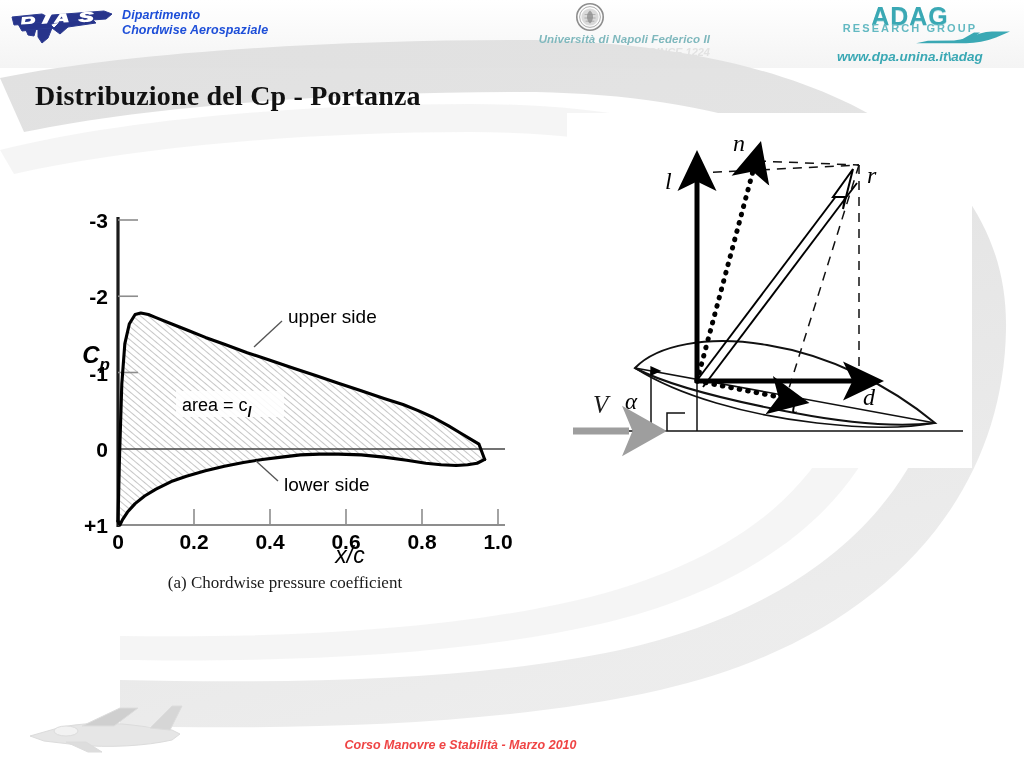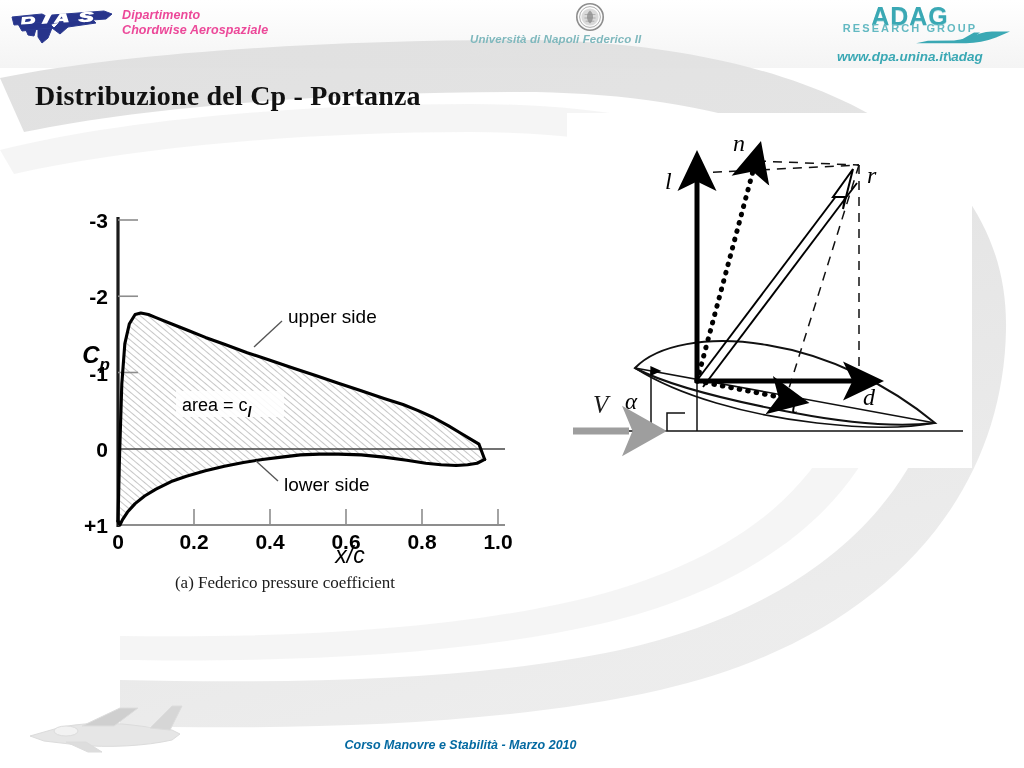--- a/index.html
+++ b/index.html
@@ -12,23 +12,23 @@
   #slide{position:absolute;inset:0;width:1024px;height:768px;overflow:hidden;}
 
   
   .bg-layer{position:absolute;inset:0;pointer-events:none;}
 
   
   .hdr{position:absolute;top:0;left:0;width:1024px;height:72px;}
 
   .dias-logo{position:absolute;left:8px;top:4px;width:108px;height:42px;}
   .dias-text{position:absolute;left:122px;top:8px;font-style:italic;font-weight:bold;
-    font-size:12.5px;line-height:15px;color:#ec4899;letter-spacing:.1px;}
-
-  .unina-wrap{position:absolute;left:470px;top:2px;width:240px;text-align:left;}
+    font-size:12.5px;line-height:15px;color:#1d4ed8;letter-spacing:.1px;}
+
+  .unina-wrap{position:absolute;left:470px;top:2px;width:240px;text-align:right;}
   .unina-seal{width:30px;height:30px;margin:0 auto;display:block;}
   .unina-text{font-style:italic;font-weight:bold;font-size:11.5px;color:#7fb8bd;
     margin-top:1px;letter-spacing:.1px;white-space:nowrap;}
   .unina-ghost{font-style:italic;font-weight:bold;font-size:11px;color:#e2e2e2;margin-top:1px;}
 
   .adag-wrap{position:absolute;right:14px;top:4px;width:200px;text-align:center;}
   .adag-main{font-weight:bold;font-size:25px;color:#3aa8b4;letter-spacing:1px;line-height:24px;
     text-shadow:0 1px 0 #bfe2e6;}
   .adag-sub{font-weight:bold;font-size:11px;color:#63b9c2;letter-spacing:2.1px;
     margin-top:-5px;line-height:10px;}
@@ -44,21 +44,21 @@
   .cp-fig{position:absolute;left:50px;top:195px;width:490px;height:430px;}
   .cp-caption{position:absolute;left:0px;top:378px;width:470px;text-align:center;
     font-family:"Liberation Serif",serif;font-size:17px;color:#1b1b1b;}
 
   
   .force-panel{position:absolute;left:567px;top:113px;width:405px;height:355px;
     background:#ffffff;}
 
   
   .footer{position:absolute;left:0;top:738px;width:921px;text-align:center;
-    font-style:italic;font-weight:bold;font-size:12.5px;color:#0369a1;}
+    font-style:italic;font-weight:bold;font-size:12.5px;color:#ef4444;}
   .plane-wm{position:absolute;left:22px;top:700px;width:175px;height:60px;}
 </style>
 </head>
 <body>
 
 <div id="slide">
 
   <svg class="bg-layer" width="1024" height="768" viewBox="0 0 1024 768">
     <defs>
       <linearGradient id="swooshGrad" x1="0" y1="0" x2="0.4" y2="1">
@@ -224,21 +224,21 @@
       <text x="234" y="296" font-family="Liberation Sans, sans-serif" font-size="19" fill="#000">lower side</text>
 
       <g>
         <rect x="126" y="196" width="108" height="26" fill="#ffffff" opacity="0.88"></rect>
         <text x="132" y="216" font-family="Liberation Sans, sans-serif" font-size="18" font-weight="bold" fill="#000">
           <tspan id="area-main" font-weight="normal">area = c</tspan><tspan id="area-sub" dy="6" font-size="14" font-style="italic">l</tspan>
         </text>
       </g>
     </svg>
 
-    <div class="cp-caption">(a) Federico pressure coefficient</div>
+    <div class="cp-caption">(a) Chordwise pressure coefficient</div>
   </div>
 
   <div class="force-panel">
     <svg width="405" height="355" viewBox="0 0 405 355">
 
       <line x1="28" y1="318" x2="396" y2="318" stroke="#111" stroke-width="1.4"></line>
 
       <path d="M68,255 C90,232 140,222 200,232 C262,242 322,272 368,310
                C330,314 280,310 228,300 C164,288 104,274 68,255 Z" fill="#ffffff" stroke="#111" stroke-width="2"></path>
 

